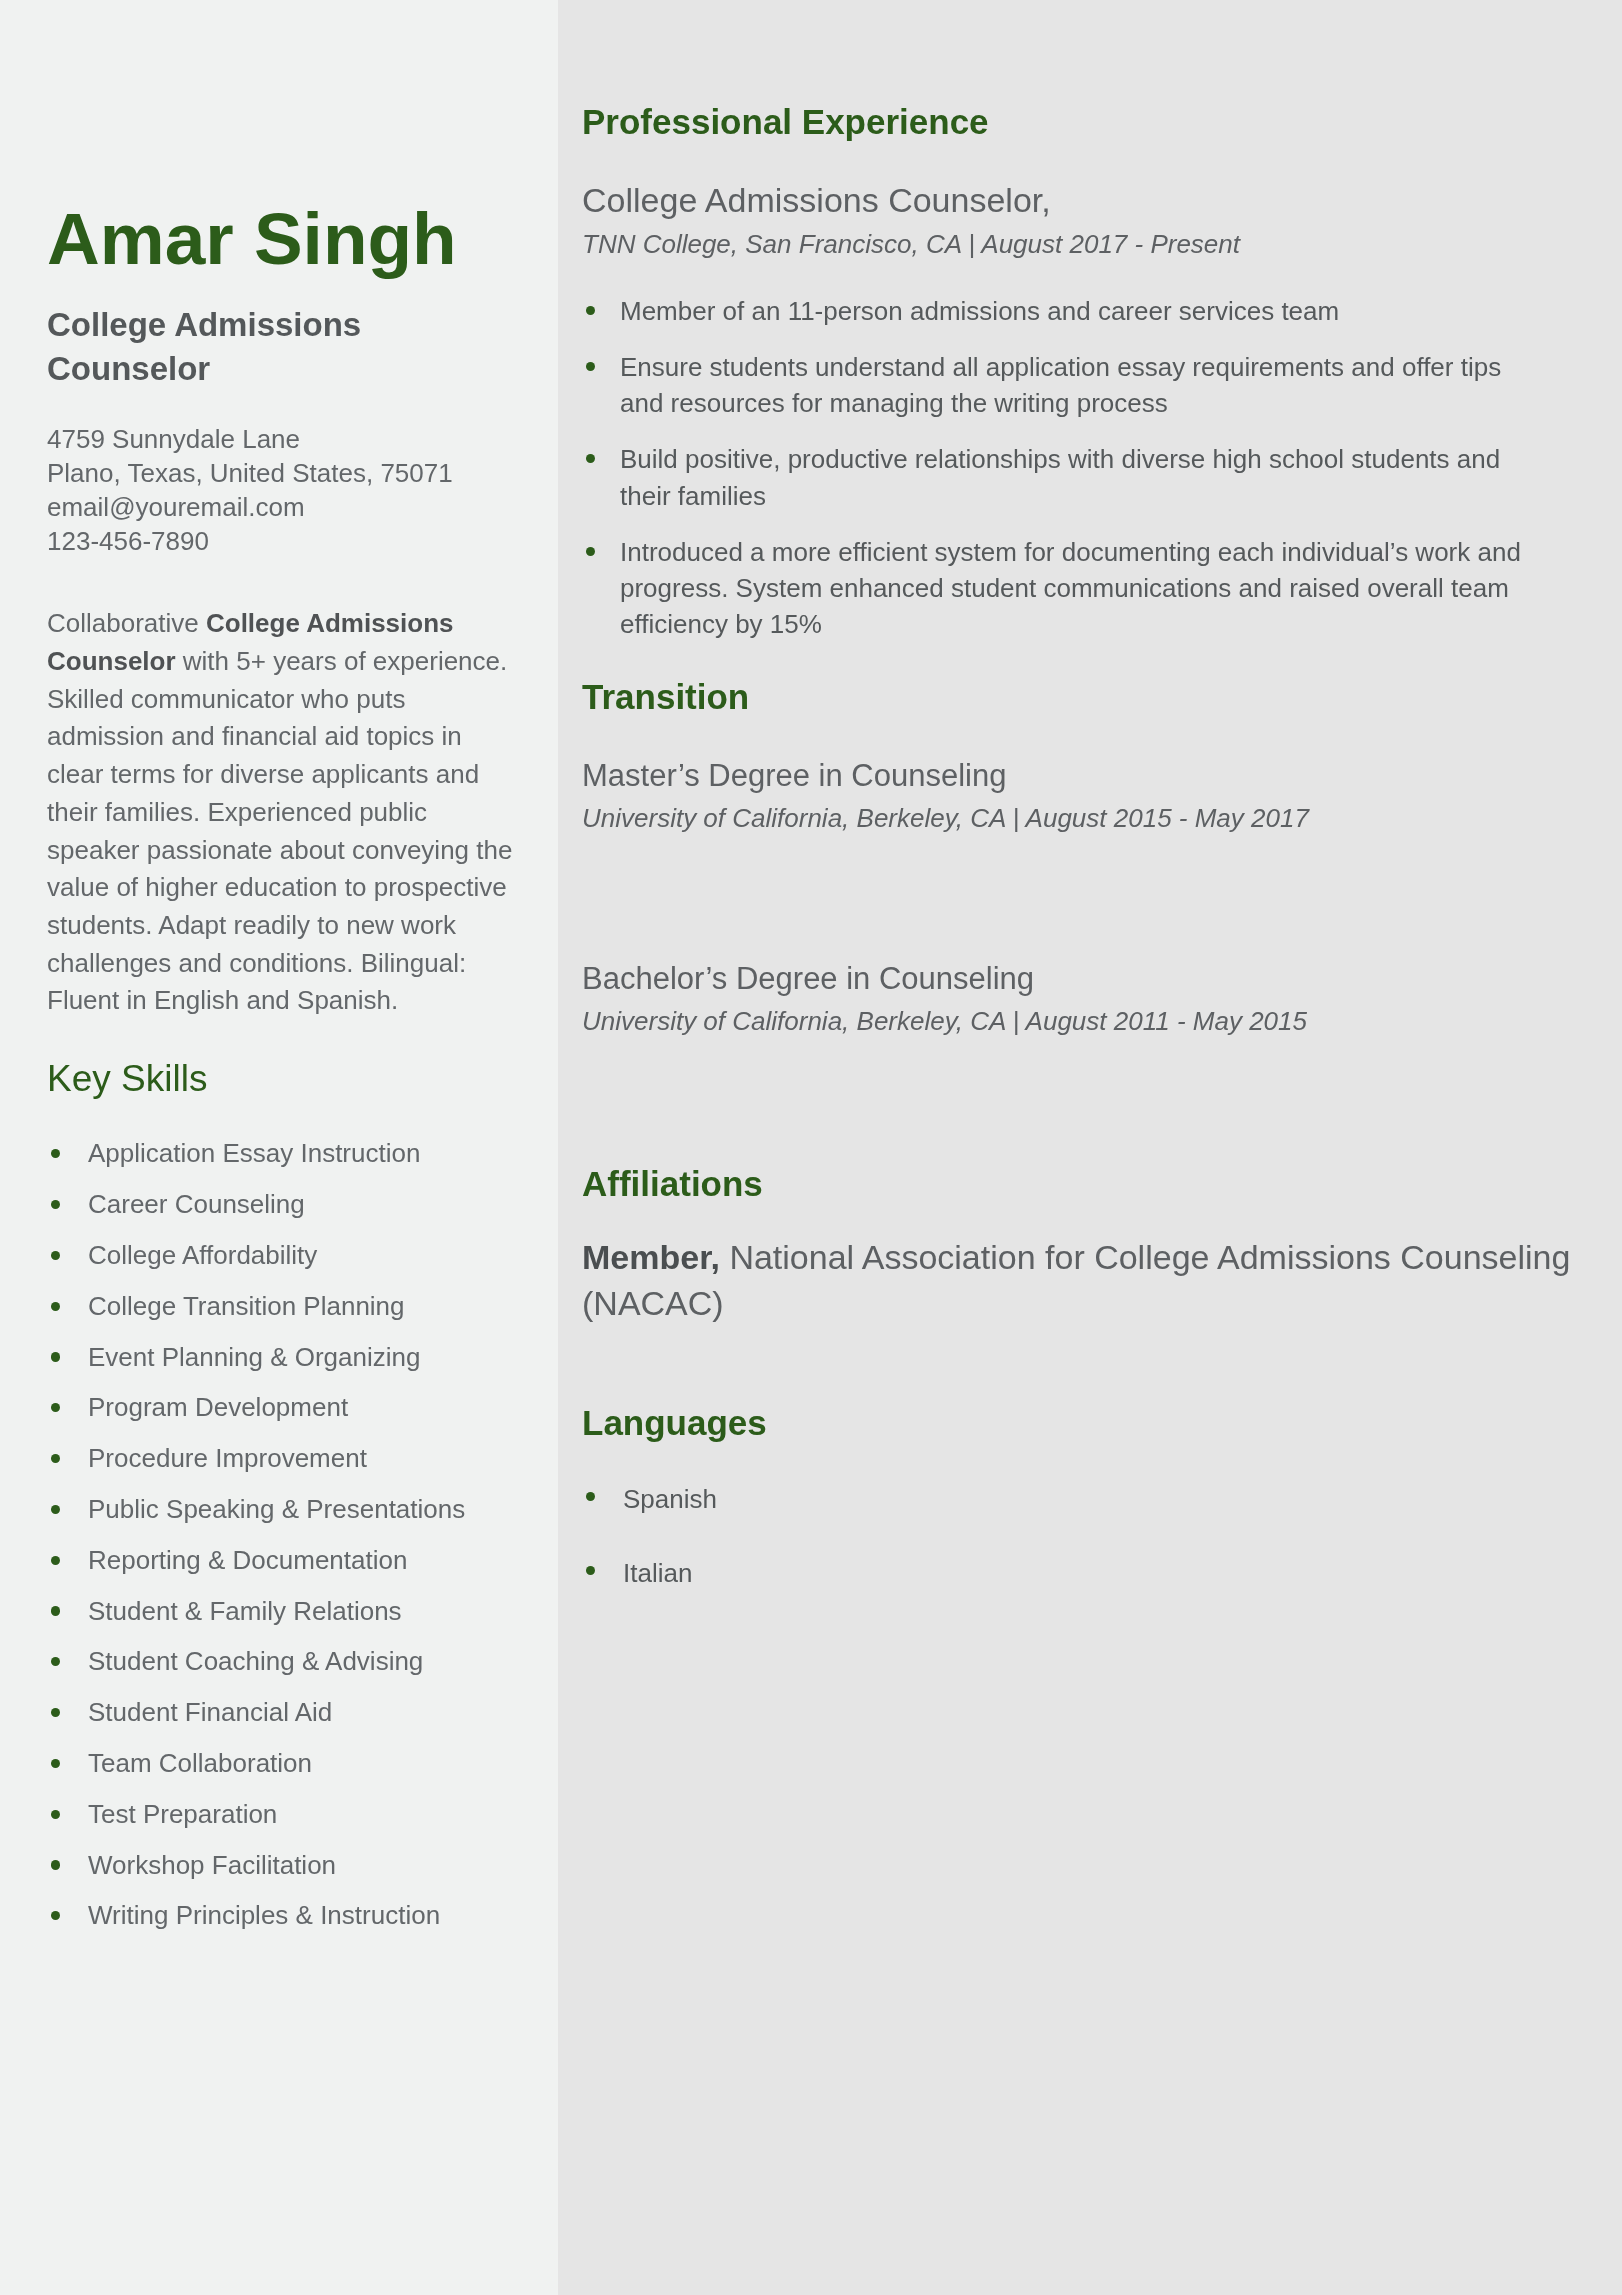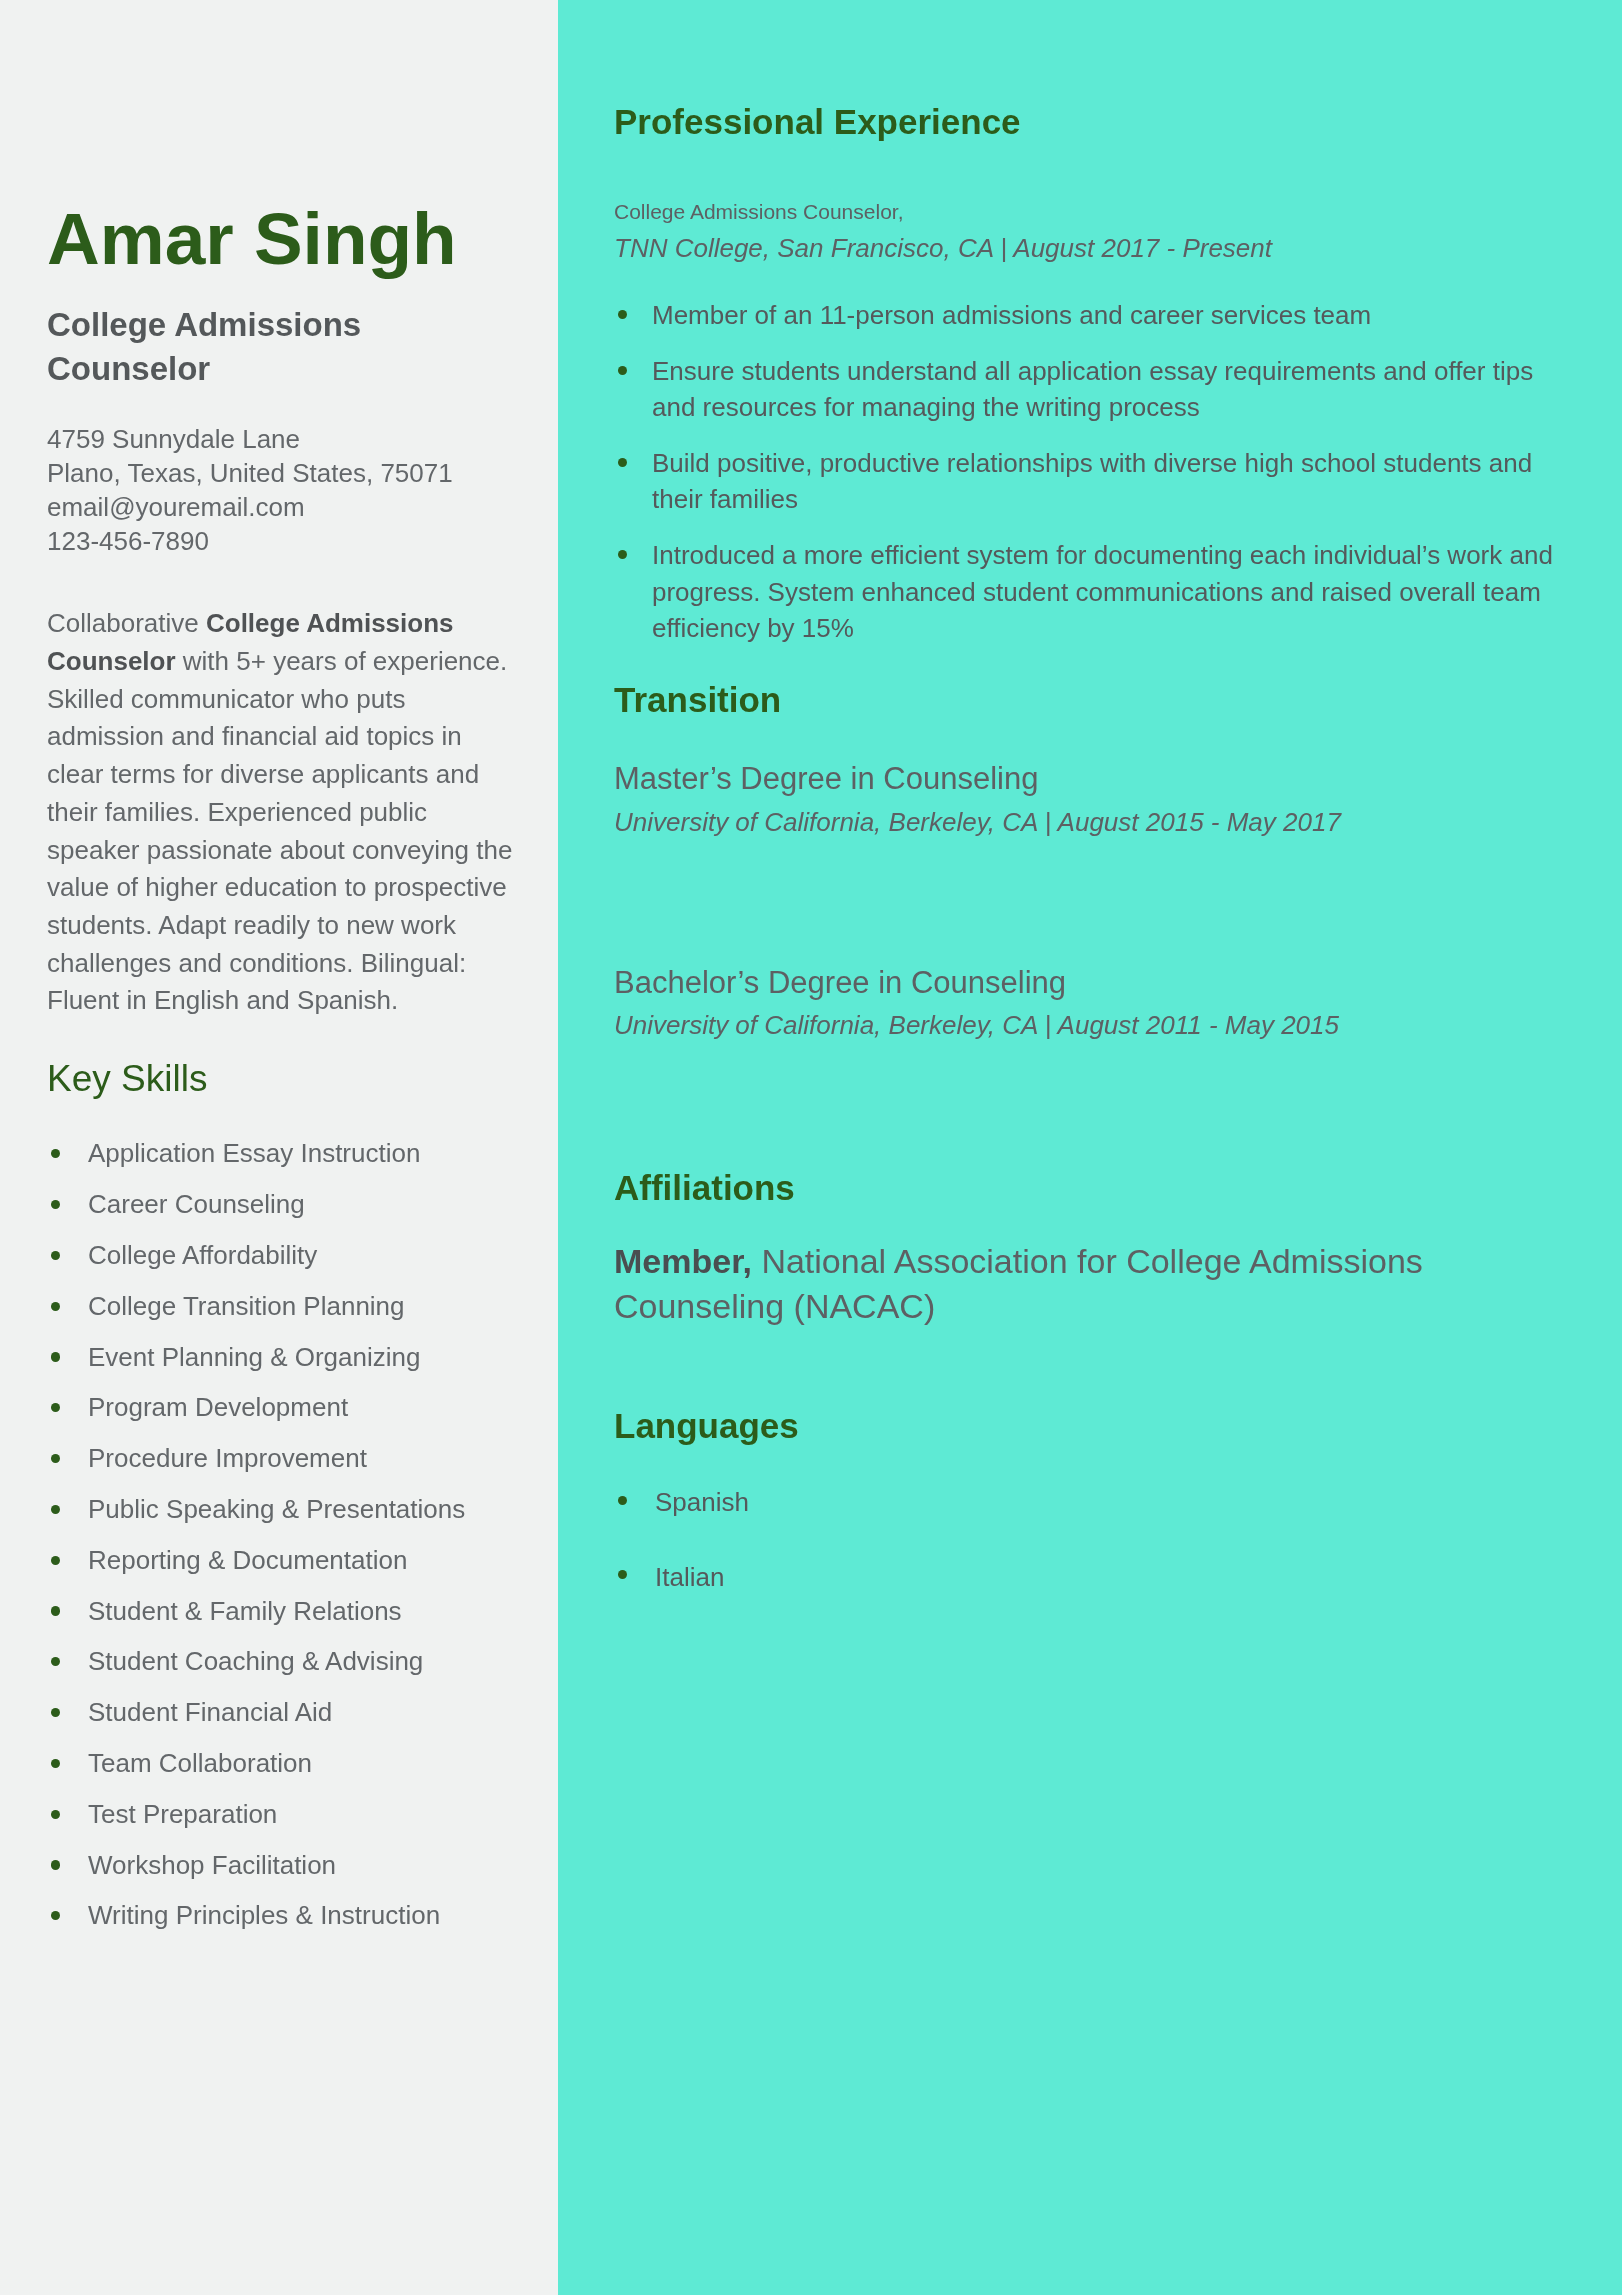--- a/index.html
+++ b/index.html
@@ -40,27 +40,27 @@
   .skills li{
     position:relative;padding-left:41px;font-size:26px;color:var(--text-gray);
     line-height:1.25;margin-bottom:18.3px;
   }
   .dot{
     position:absolute;left:3.9px;top:11.8px;width:9.2px;height:9.2px;border-radius:50%;
     background:var(--green);display:inline-block;
   }
   
   .main{
-    flex:1;padding:101px 41px 39px 56px;background:#5eead4;
+    flex:1;padding:101px 41px 39px 24px;background:#e5e5e5;
   }
   .section-heading{
     font-size:35px;font-weight:700;color:var(--green);line-height:1.2;
   }
   .job-title{
-    margin-top:56px;font-size:21px;color:#5d6063;line-height:1.25;
+    margin-top:36px;font-size:34px;color:#5d6063;line-height:1.25;
   }
   .job-meta, .edu-meta{
     margin-top:6.5px;font-size:26px;font-style:italic;color:#5d6063;line-height:1.3;
   }
   .exp-bullets{margin-top:31px;list-style:none;}
   .exp-bullets li{
     position:relative;padding-left:38px;font-size:26px;color:#55595b;
     line-height:1.4;margin-bottom:19.6px;max-width:954px;
   }
   .exp-bullets .dot{top:13px;}

